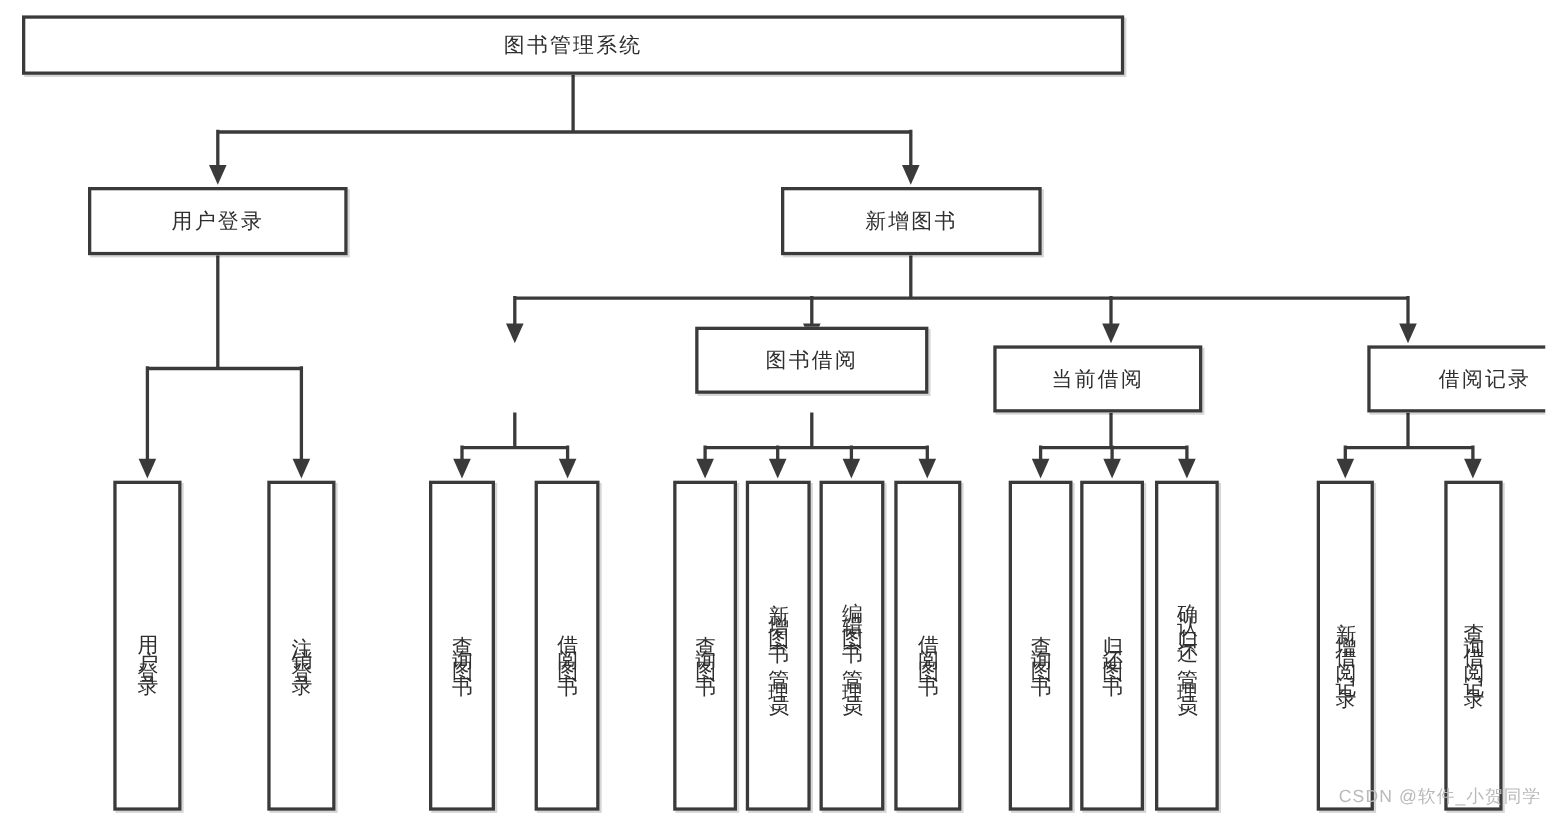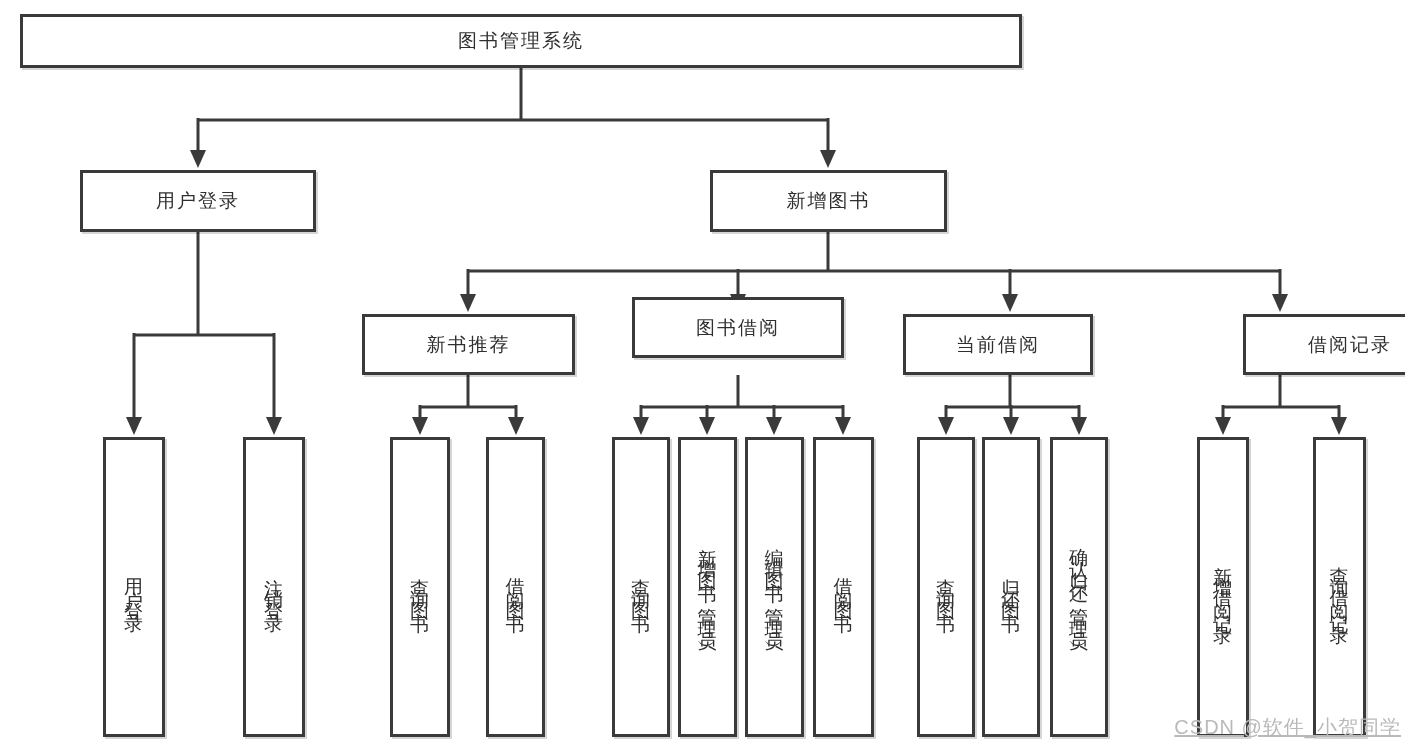--- a/index.html
+++ b/index.html
@@ -30,25 +30,24 @@
   .leaf span{
     writing-mode:vertical-rl;
     text-orientation:mixed;
     font-size:19px;
     letter-spacing:12px;
     line-height:1;
   }
   #watermark{
     position:absolute;
     right:4px;top:714px;
-    font-size:20px;
+    font-size:16px;
     letter-spacing:1px;
     color:var(--watermark,#b9b9b9);
     white-space:nowrap;
-    text-decoration:underline;
   }
 </style>
 </head>
 <body>
 
 <div id="canvas">
 
   <svg id="connectors" viewBox="0 0 1405 747" xmlns="http://www.w3.org/2000/svg">
     <g>
       <path d="M521,67 V120 M198,120 H828 M198,118 V152 M828,118 V152"></path>
@@ -96,23 +95,20 @@
     <span>图书管理系统</span>
   </div>
 
   <div class="node hnode" style="left:80px;top:170px;width:236px;height:62px">
     <span>用户登录</span>
   </div>
   <div class="node hnode" style="left:710px;top:170px;width:237px;height:62px">
     <span>新增图书</span>
   </div>
 
-  <div class="node hnode" style="left:362px;top:314px;width:213px;height:61px">
-    <span>新书推荐</span>
-  </div>
   <div class="node hnode" style="left:632px;top:297px;width:212px;height:61px">
     <span>图书借阅</span>
   </div>
   <div class="node hnode" style="left:903px;top:314px;width:190px;height:61px">
     <span>当前借阅</span>
   </div>
   <div class="node hnode" style="left:1243px;top:314px;width:214px;height:61px">
     <span>借阅记录</span>
   </div>
 

